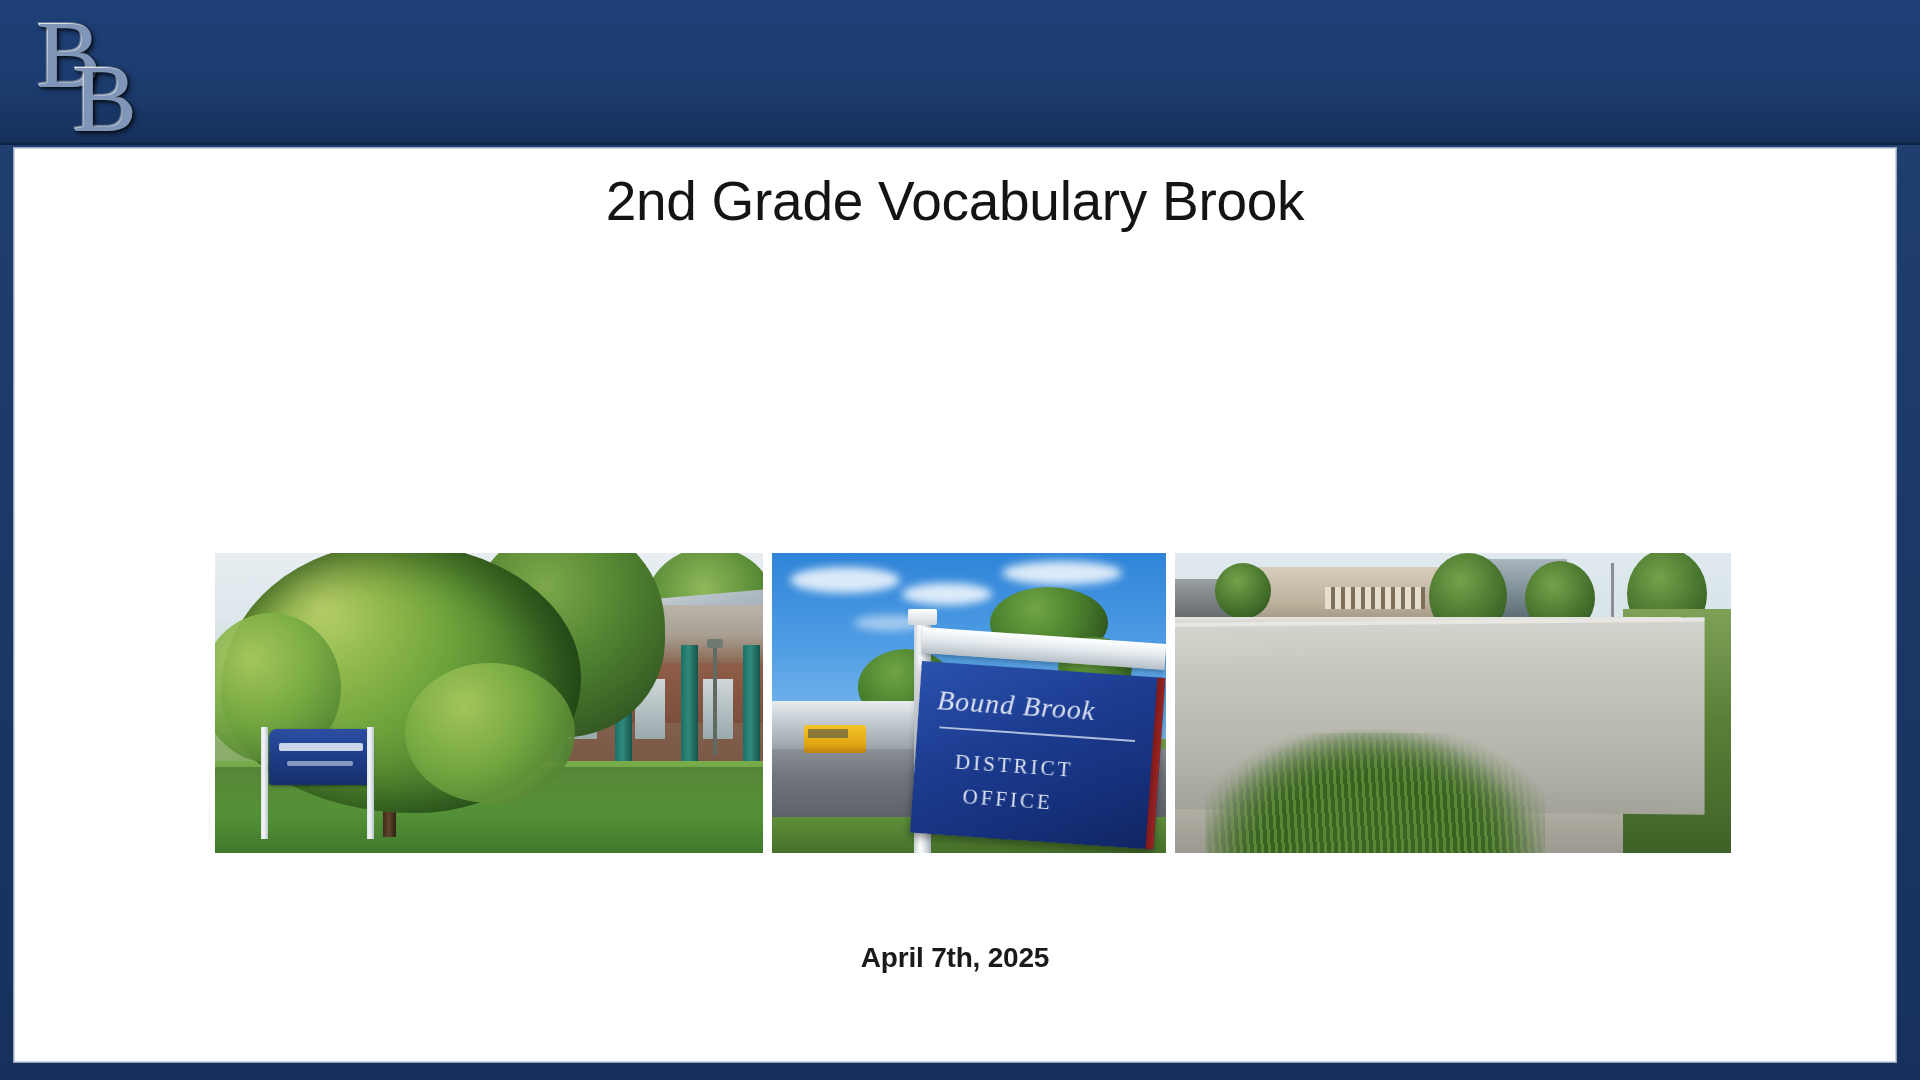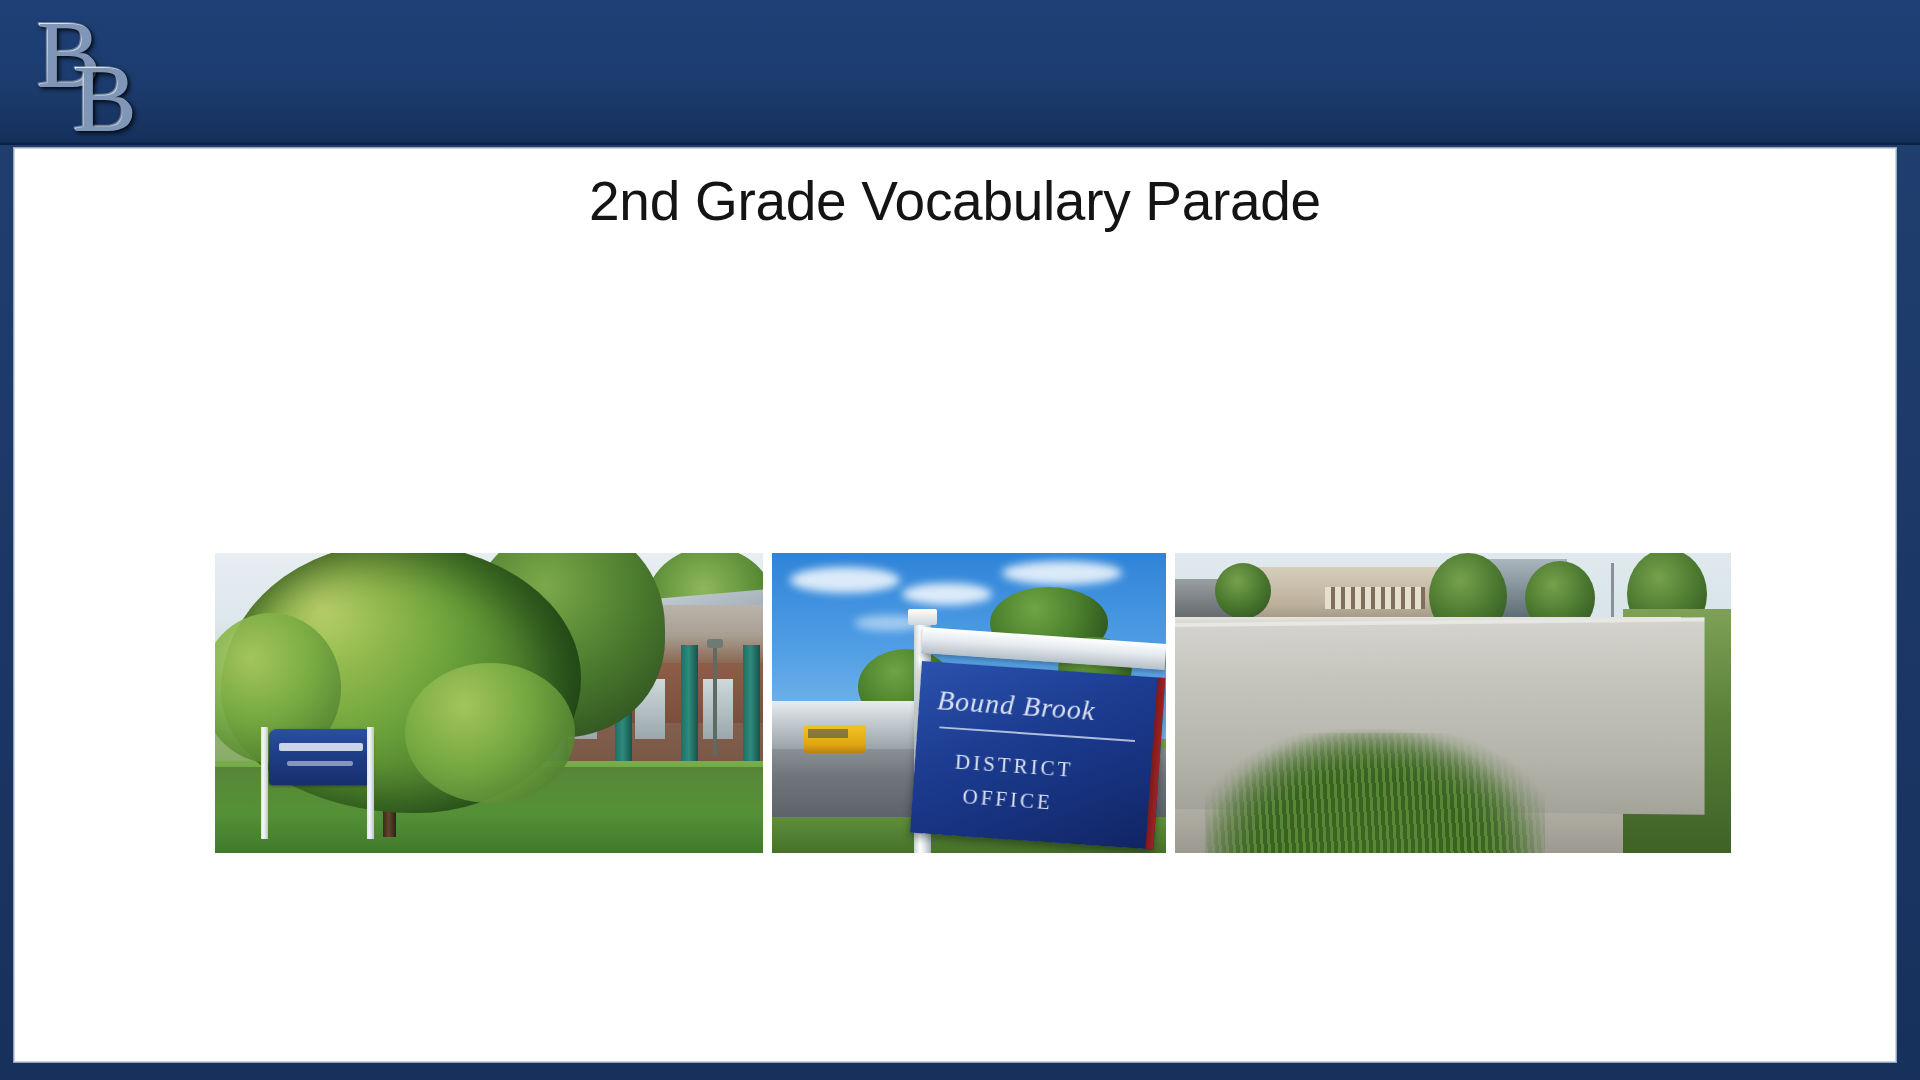--- a/index.html
+++ b/index.html
@@ -396,21 +396,21 @@
 
   <div id="header-band">
     <div id="brand-logo">
       <span id="bb-letter-top" class="bb-letter">B</span>
       <span id="bb-letter-bottom" class="bb-letter">B</span>
     </div>
   </div>
 
   <div id="slide-panel">
 
-    <div id="slide-title">2nd Grade Vocabulary Parade</div>
+    <div id="slide-title">2nd Grade Vocabulary Brook</div>
 
     <div id="photo-strip">
 
       <div class="photo" id="photo-elementary-school">
         <div class="p1-sky"></div>
         <div class="p1-bg-trees"></div>
         <div class="p1-roof"></div>
         <div class="p1-building"></div>
         <div class="p1-brickband"></div>
         <div class="p1-win" style="left:352px;"></div>
@@ -479,15 +479,16 @@
         <div class="p3-ground"></div>
         <div class="p3-right-veg"></div>
         <div class="p3-wall-cap"></div>
         <div class="p3-wall"></div>
         <div class="p3-grass"></div>
         <div class="p3-grass-blades"></div>
       </div>
 
     </div>
 
+    <div id="slide-date">April 7th, 2025</div>
 
   </div>
 </div>
 
 </body></html>

